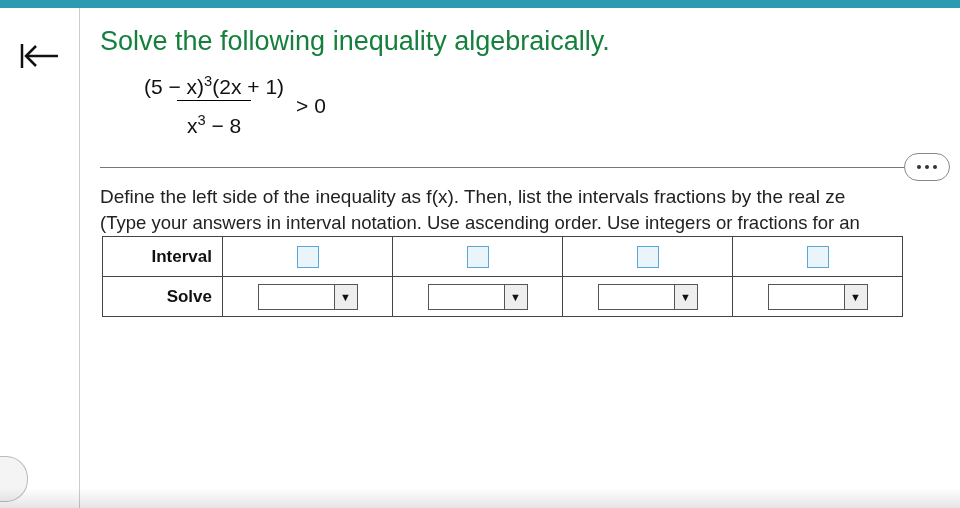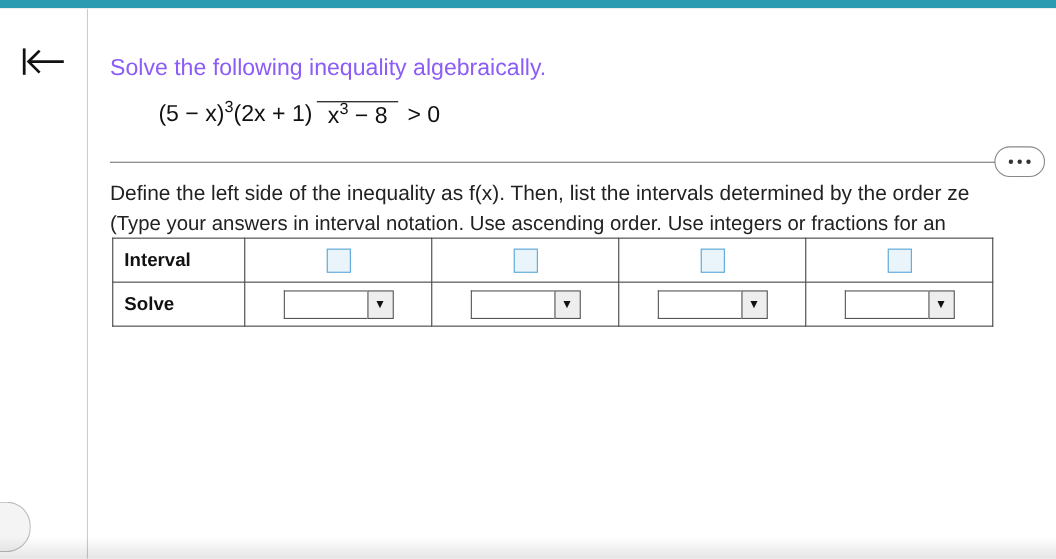--- a/index.html
+++ b/index.html
@@ -27,41 +27,40 @@
     }
     .back-btn svg { width: 40px; height: 30px; }
     .content {
       position: absolute;
       left: 80px; right: 0; top: 8px; bottom: 0;
       background: #fff;
       padding: 18px 0 0 20px;
       color: #222;
     }
     .prompt {
-      font-size: 21px;
-      color: #8b5cf6;
+      font-size: 27px;
+      color: #15803d;
       margin-bottom: 18px;
-      margin-top: 24px;
     }
     .formula {
       margin-left: 40px;
       font-size: 21px;
       display: flex;
       align-items: center;
       gap: 8px;
       color: #111;
     }
     .frac {
       display: inline-flex;
-      flex-direction: row;
+      flex-direction: column;
       align-items: center;
       line-height: 1.1;
     }
     .frac .num { padding: 0 4px 2px; }
-    .frac .den { border-top: 1.5px solid #000; padding: 1px 10px 0; }
+    .frac .den { border-top: 1.5px solid #000; padding: 13px 10px 0; }
     sup { font-size: 0.7em; vertical-align: super; line-height: 0; }
     .hr-wrap {
       margin: 30px 0 18px 0;
       padding-right: 40px;
       position: relative;
     }
     .hr-line {
       border: none;
       border-top: 1px solid #777;
     }
@@ -91,21 +90,21 @@
       margin-bottom: 2px;
       white-space: nowrap;
     }
     table.sign-chart {
       border-collapse: collapse;
       margin-left: 2px;
     }
     table.sign-chart td, table.sign-chart th {
       border: 1px solid #444;
       padding: 6px 10px;
-      text-align: left;
+      text-align: right;
       font-size: 17px;
       font-weight: 600;
       color: #111;
       height: 40px;
     }
     .hdr-cell { width: 120px; }
     .data-cell { width: 170px; }
     .cell-inner {
       display: flex;
       align-items: center;
@@ -186,21 +185,21 @@
 
   <div class="hr-wrap">
     <hr class="hr-line">
     <div class="dots-btn">
       <span></span>
       <span></span>
       <span></span>
     </div>
   </div>
 
-  <div class="instruction">Define the left side of the inequality as f(x). Then, list the intervals determined by the order ze</div>
+  <div class="instruction">Define the left side of the inequality as f(x). Then, list the intervals fractions by the real ze</div>
   <div class="sub-instruction">(Type your answers in interval notation. Use ascending order. Use integers or fractions for an</div>
 
   <table class="sign-chart">
     <tbody>
         <tr>
       <td class="hdr-cell">Interval</td>
       <td class="data-cell">
         <div class="cell-inner">
               <div class="text-slot"></div>
             </div>

